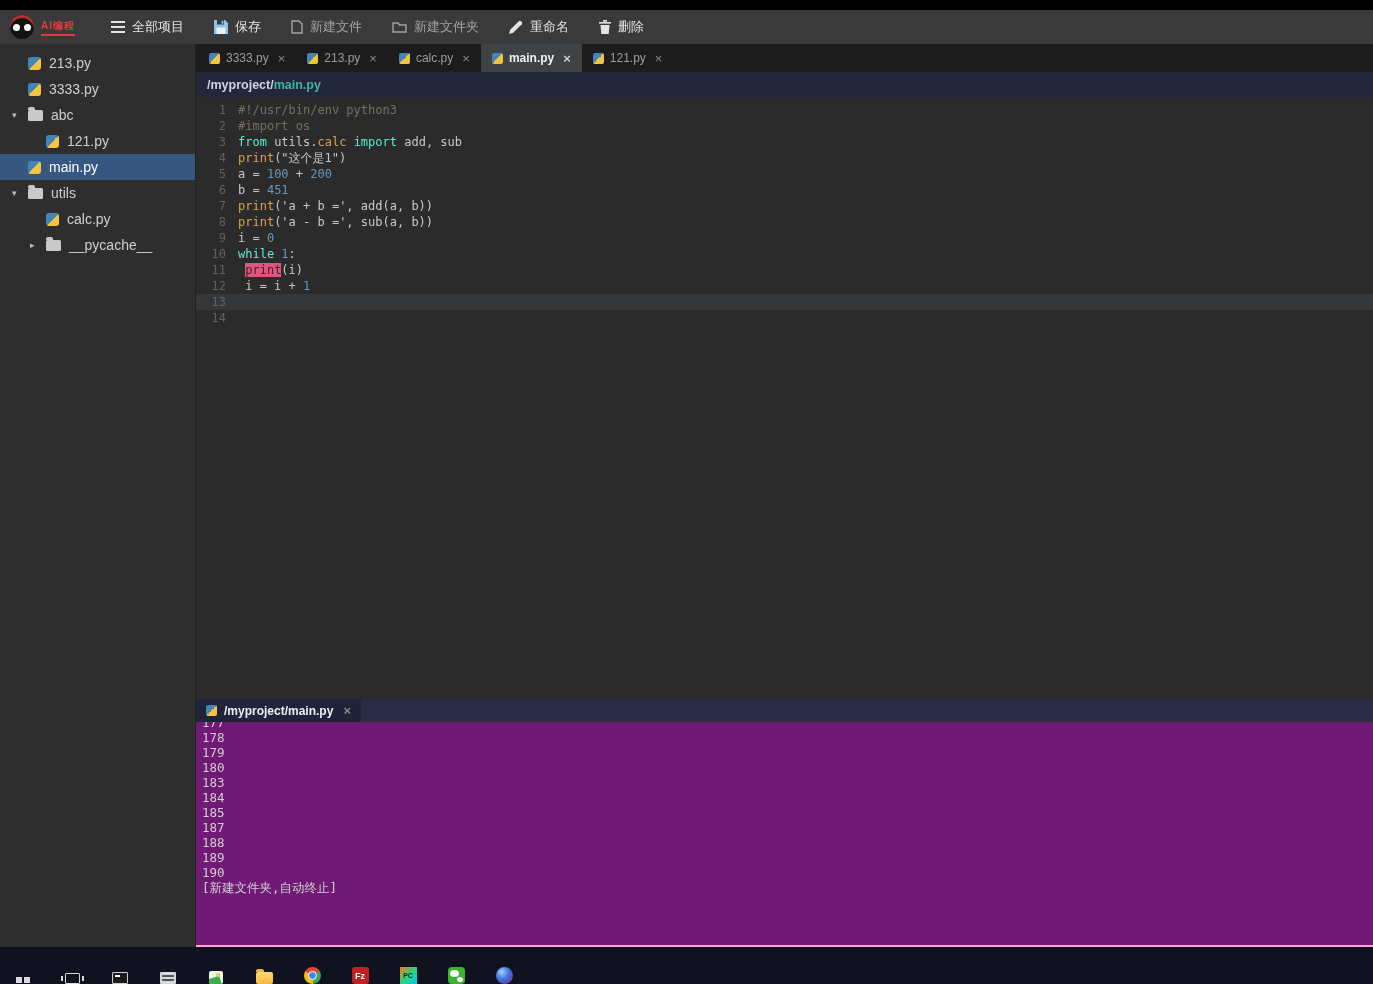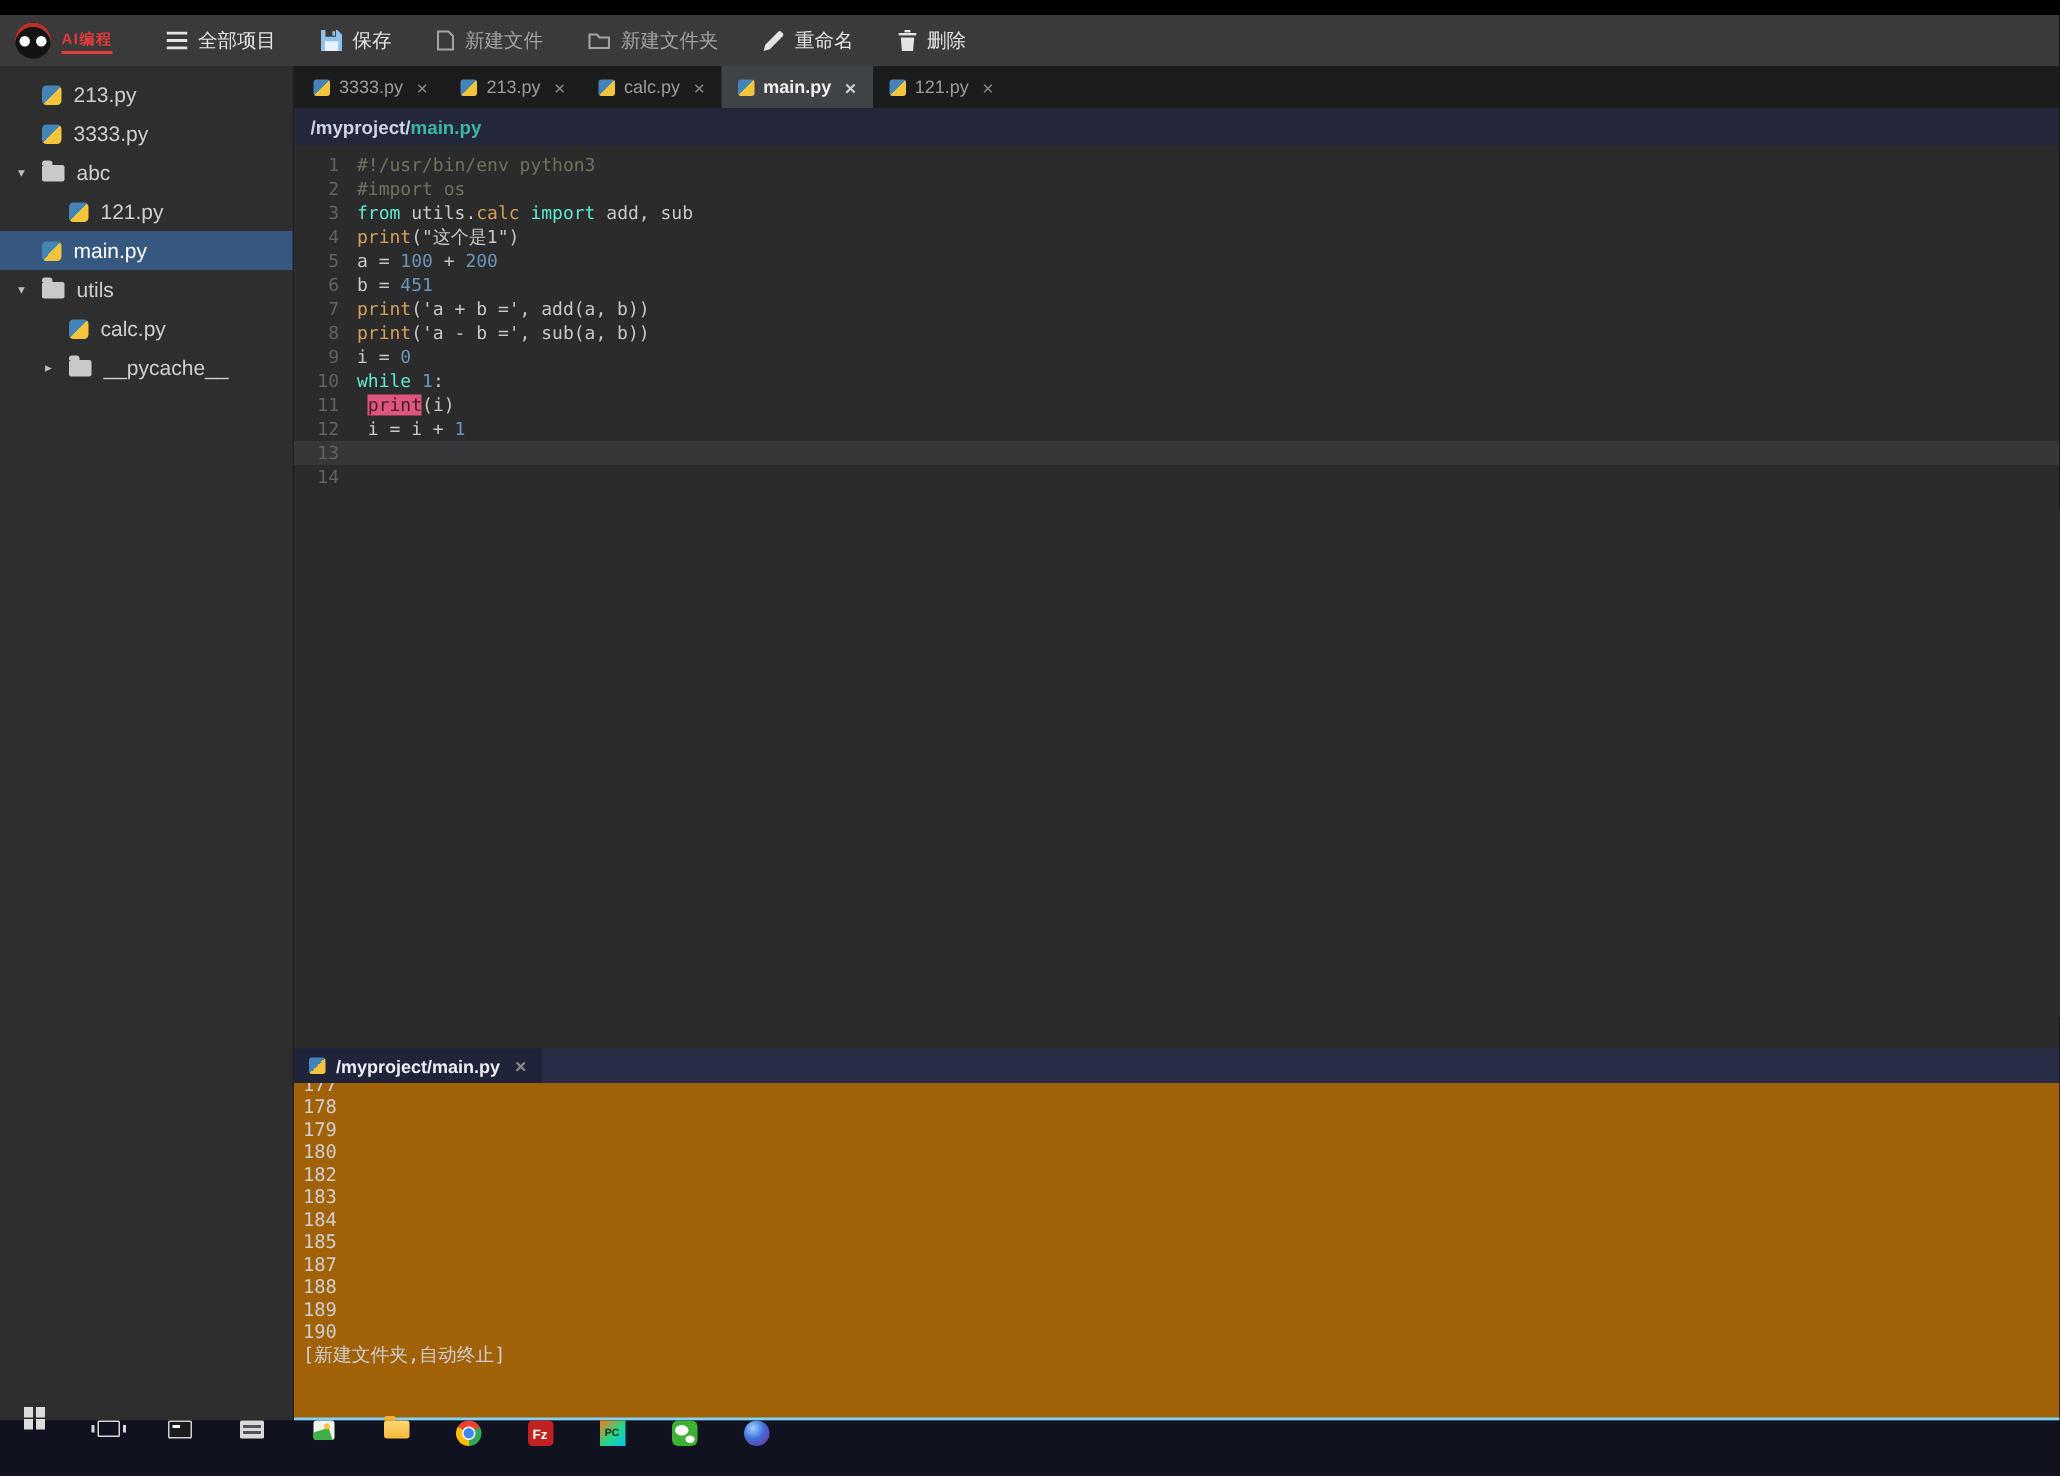--- a/index.html
+++ b/index.html
@@ -64,28 +64,28 @@
   .tk-f { color:#d6a05a; }
   .tk-n { color:#6897bb; }
   .tk-d { color:#c8c8c8; }
   .tk-hl { background:#e0557d; color:#3f1f29; }
 
   .termbar { height:23px; background:#282d45; display:flex; align-items:stretch; flex:none; }
   .term-tab { display:flex; align-items:center; gap:7px; padding:0 10px; font-size:12px; font-weight:bold;
               color:#eceff4; background:#20243a; cursor:pointer; }
   .term-tab .py-ic { width:11px; height:11px; border-radius:2px; }
 
-  .output { height:225px; flex:none; background:#a16207; font-family:"DejaVu Sans Mono",monospace;
+  .output { height:225px; flex:none; background:#701a75; font-family:"DejaVu Sans Mono",monospace;
             font-size:12.5px; line-height:15px; color:#cfcfcf; padding-left:6px; overflow:hidden;
-            border-bottom:2px solid #7dd3fc; }
+            border-bottom:2px solid #f9a8d4; }
   .out-line:first-child { margin-top:-7px; }
 
   
   .taskbar { height:37px; background:#10131f; display:flex; align-items:center; flex:none; }
-  .tb-slot { width:48px; height:37px; display:flex; align-items:flex-start; justify-content:center; cursor:pointer; }
+  .tb-slot { width:48px; height:37px; display:flex; align-items:flex-end; justify-content:center; cursor:pointer; }
 
   .ic-start { width:6.5px; height:6.5px; background:#dcdcdc; transform:translate(-1px,-1px);
               box-shadow:8px 0 0 #dcdcdc, 0 8px 0 #dcdcdc, 8px 8px 0 #dcdcdc; margin:-8px 8px 0 0; }
   .ic-task-view { width:15px; height:11px; border:1px solid #d8d8d8; border-radius:1px; position:relative; }
   .ic-task-view::before,.ic-task-view::after { content:''; position:absolute; top:2px; width:2px; height:5px; background:#d8d8d8; }
   .ic-task-view::before { left:-5px; } .ic-task-view::after { right:-5px; }
   .ic-console { width:16px; height:12px; background:#1c1c1c; border:1px solid #cfcfcf; border-radius:1px; position:relative; }
   .ic-console::before { content:''; position:absolute; left:2px; top:2px; width:5px; height:2px; background:#fff; }
   .ic-system-window { width:16px; height:12px; background:#d9d9d9; border-radius:1px; position:relative; }
   .ic-system-window::before { content:''; position:absolute; left:2px; right:2px; top:3px; height:2px; background:#4e5560; box-shadow:0 4px 0 #4e5560; }
@@ -281,21 +281,20 @@
           <span>/myproject/main.py</span>
           <span class="tab-x">×</span>
         </div>
       </div>
 
       <div class="output" id="output">
           <div class="out-line">177</div>
           <div class="out-line">178</div>
           <div class="out-line">179</div>
           <div class="out-line">180</div>
-          <div class="out-line">182</div>
           <div class="out-line">183</div>
           <div class="out-line">184</div>
           <div class="out-line">185</div>
           <div class="out-line">187</div>
           <div class="out-line">188</div>
           <div class="out-line">189</div>
           <div class="out-line">190</div>
           <div class="out-line">[新建文件夹,自动终止]</div>
         </div>
     </div>

